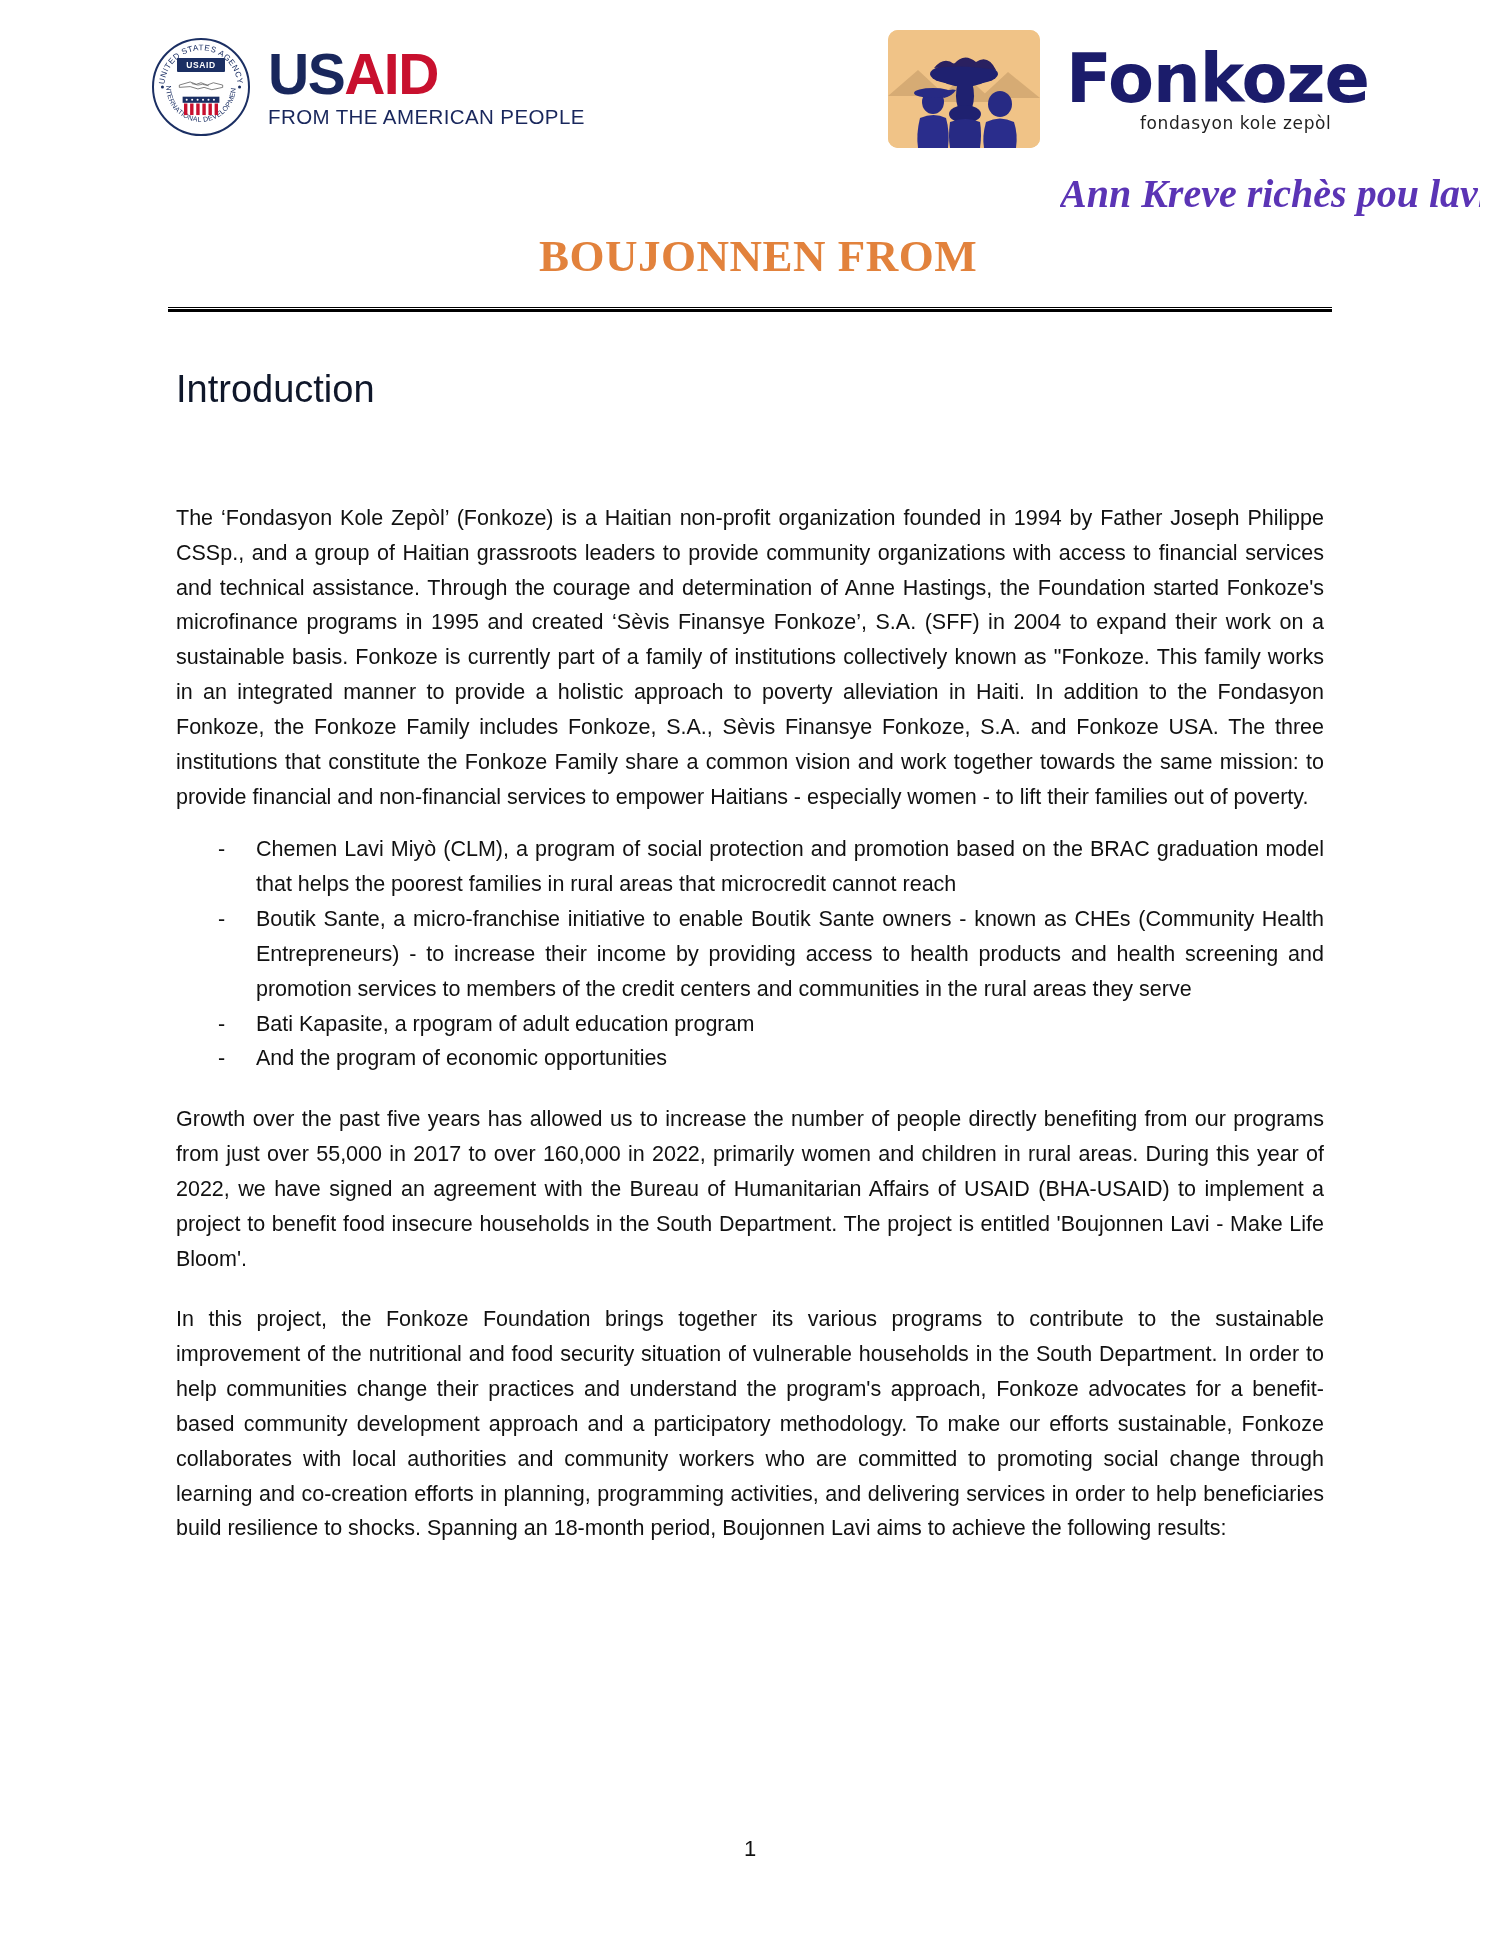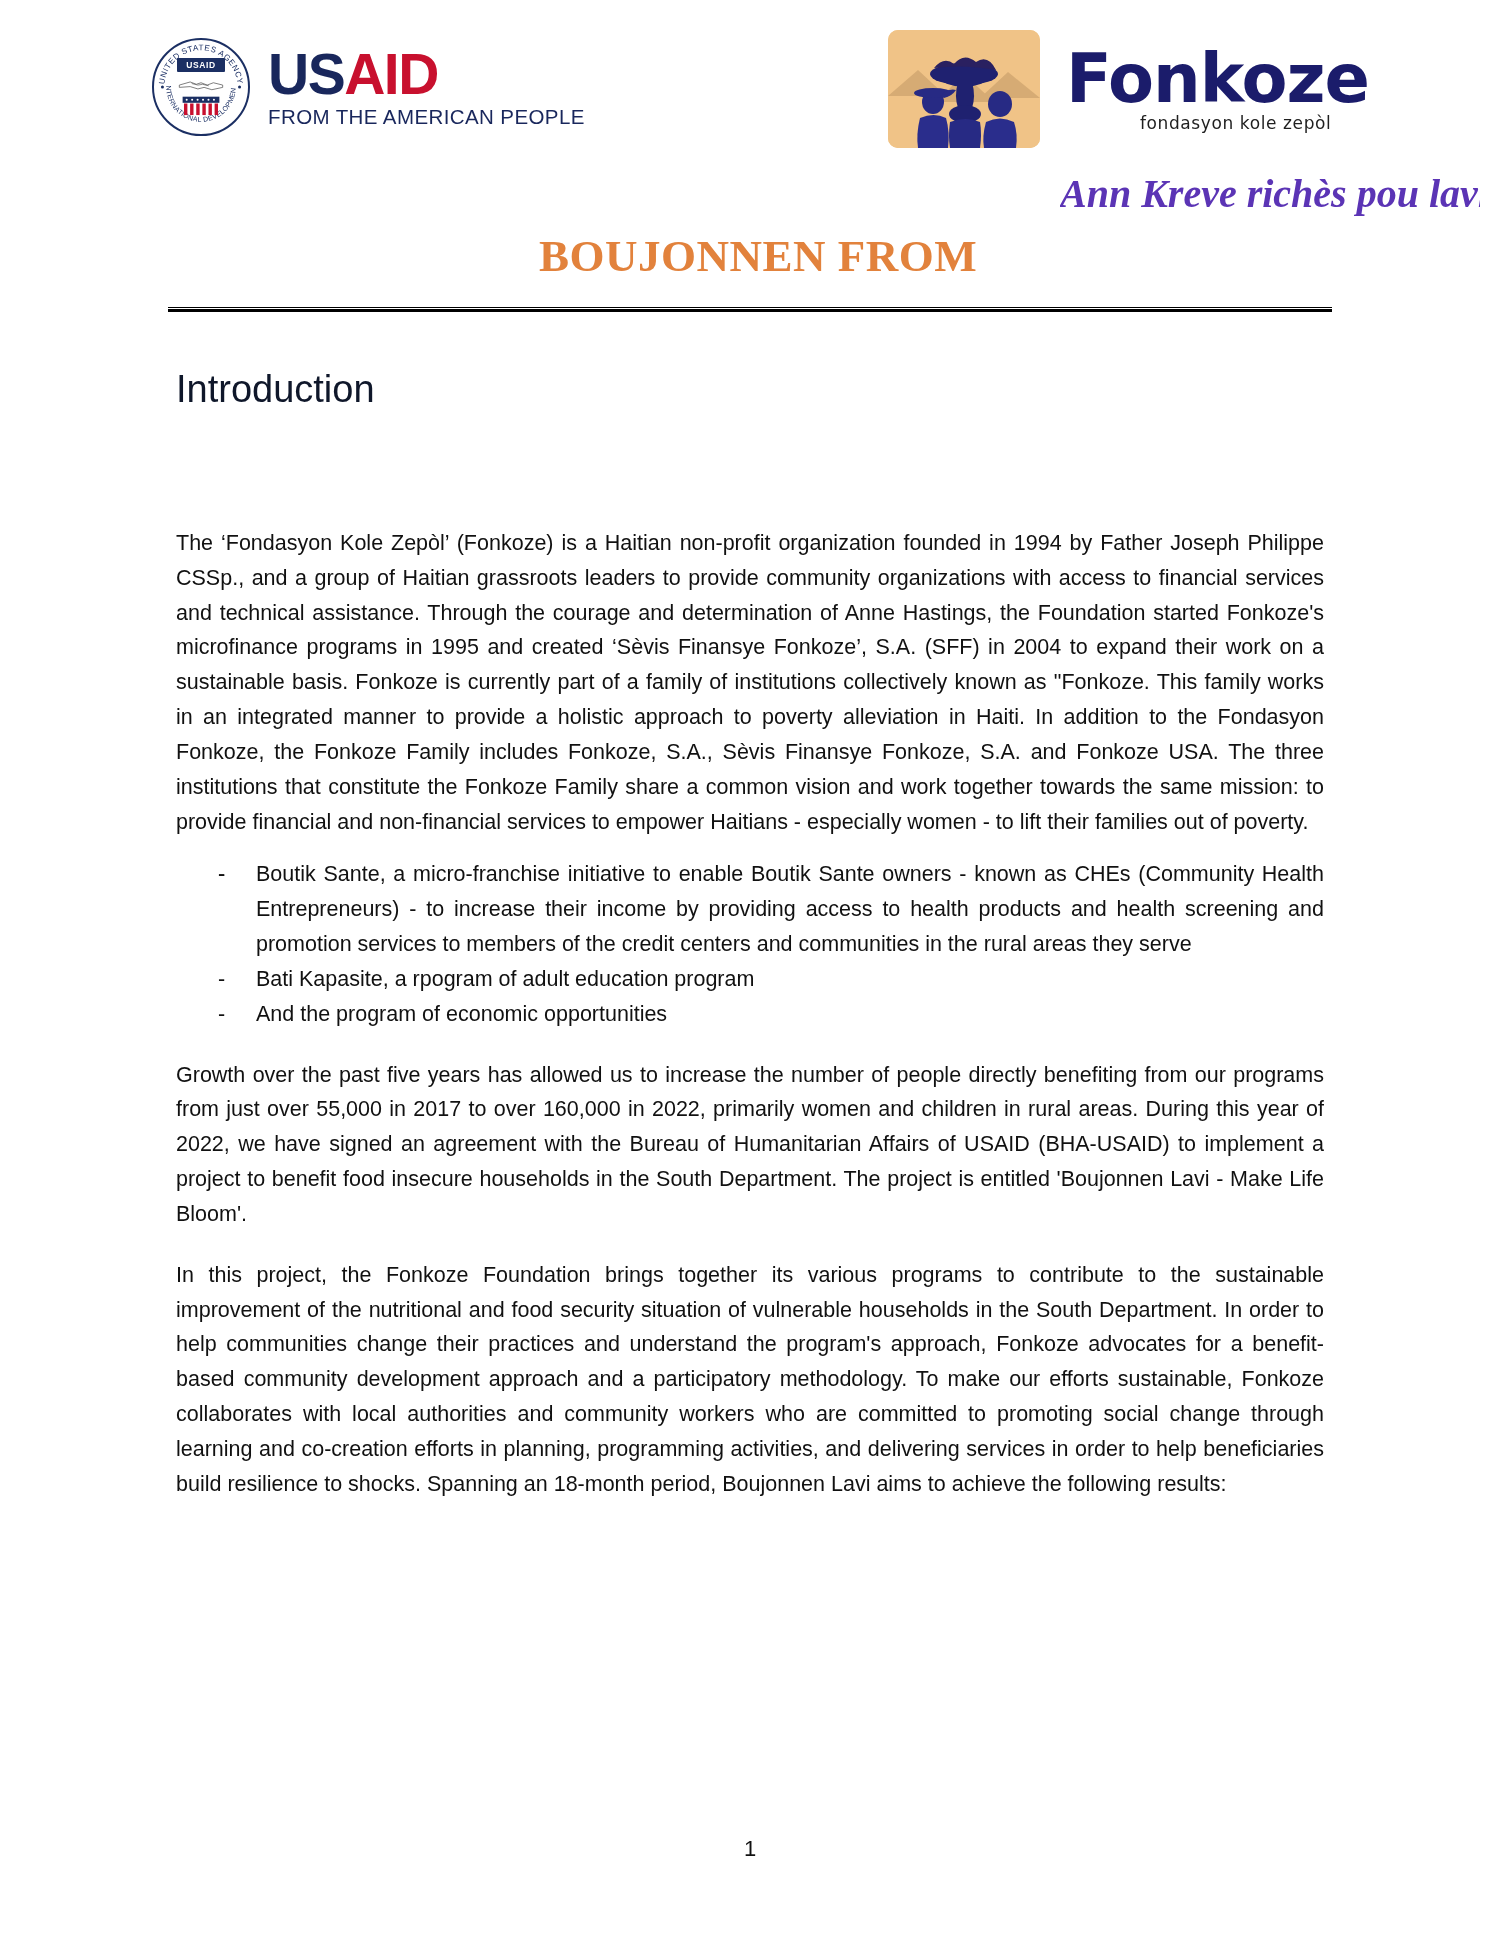--- a/index.html
+++ b/index.html
@@ -193,21 +193,21 @@
 
   p.body-text {
     margin: 0;
     font-family: "Liberation Sans", sans-serif;
     font-size: 21.5px;
     line-height: 1.62;
     color: #111111;
     text-align: justify;
     text-justify: inter-word;
   }
-  p.body-text.first { margin-top: 115px; }
+  p.body-text.first { margin-top: 90px; }
   p.body-text.gap   { margin-top: 26px; }
 
   ul.program-list {
     margin: 18px 0 0 0;
     padding: 0;
     list-style: none;
   }
   ul.program-list li {
     position: relative;
     padding-left: 80px;
@@ -328,21 +328,21 @@
     <div class="rule"></div>
   </div>
 
   <div class="content">
     <h2 class="section-heading">Introduction</h2>
 
     <p class="body-text first">The ‘Fondasyon Kole Zepòl’ (Fonkoze) is a Haitian non-profit organization founded in 1994 by Father Joseph Philippe CSSp., and a group of Haitian grassroots leaders to provide community organizations with access to financial services and technical assistance. Through the courage and determination of Anne Hastings, the Foundation started Fonkoze's microfinance programs in 1995 and created ‘Sèvis Finansye Fonkoze’, S.A. (SFF) in 2004 to expand their work on a sustainable basis. Fonkoze is currently part of a family of institutions collectively known as "Fonkoze. This family works in an integrated manner to provide a holistic approach to poverty alleviation in Haiti. In addition to the Fondasyon Fonkoze, the Fonkoze Family includes Fonkoze, S.A., Sèvis Finansye Fonkoze, S.A. and Fonkoze USA.  The three institutions that constitute the Fonkoze Family share a common vision and work together towards the same mission: to provide financial and non-financial services to empower Haitians - especially women - to lift their families out of poverty.</p>
 
 
     <ul class="program-list">
-      <li><span class="dash">-</span></li>
+      <li><span class="dash">-</span><span>Chemen Lavi Miyò (CLM), a program of social protection and promotion based on the BRAC graduation model that helps the poorest families in rural areas that microcredit cannot reach</span></li>
       <li><span class="dash">-</span><span>Boutik Sante, a micro-franchise initiative to enable Boutik Sante owners - known as CHEs (Community Health Entrepreneurs) - to increase their income by providing access to health products and health screening and promotion services to members of the credit centers and communities in the rural areas they serve</span></li>
       <li><span class="dash">-</span><span>Bati Kapasite, a rpogram of adult education program</span></li>
       <li><span class="dash">-</span><span>And the program of economic opportunities</span></li>
     </ul>
 
     <p class="body-text gap">Growth over the past five years has allowed us to increase the number of people directly benefiting from our programs from just over 55,000 in 2017 to over 160,000 in 2022, primarily women and children in rural areas. During this year of 2022, we have signed an agreement with the Bureau of Humanitarian Affairs of USAID (BHA-USAID) to implement a project to benefit food insecure households in the South Department. The project is entitled 'Boujonnen Lavi - Make Life Bloom'.</p>
 
     <p class="body-text gap">In this project, the Fonkoze Foundation brings together its various programs to contribute to the sustainable improvement of the nutritional and food security situation of vulnerable households in the South Department. In order to help communities change their practices and understand the program's approach, Fonkoze advocates for a benefit-based community development approach and a participatory methodology. To make our efforts sustainable, Fonkoze collaborates with local authorities and community workers who are committed to promoting social change through learning and co-creation efforts in planning, programming activities, and delivering services in order to help beneficiaries build resilience to shocks. Spanning an 18-month period, Boujonnen Lavi aims to achieve the following results:</p>
   </div>
 

